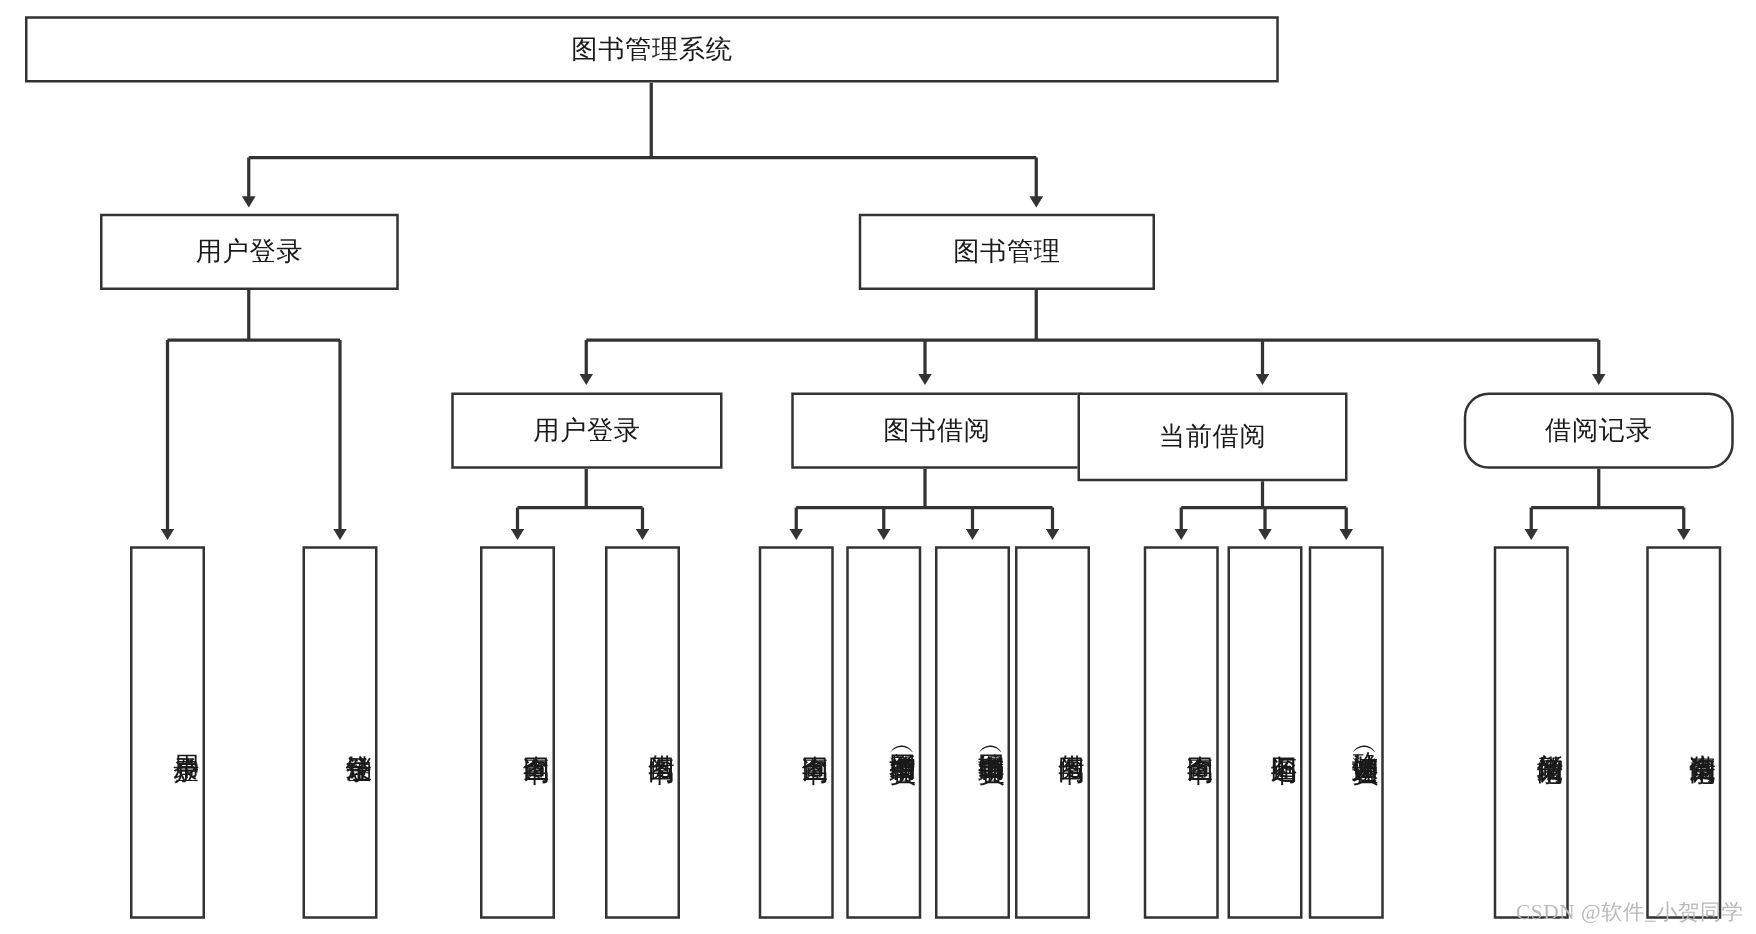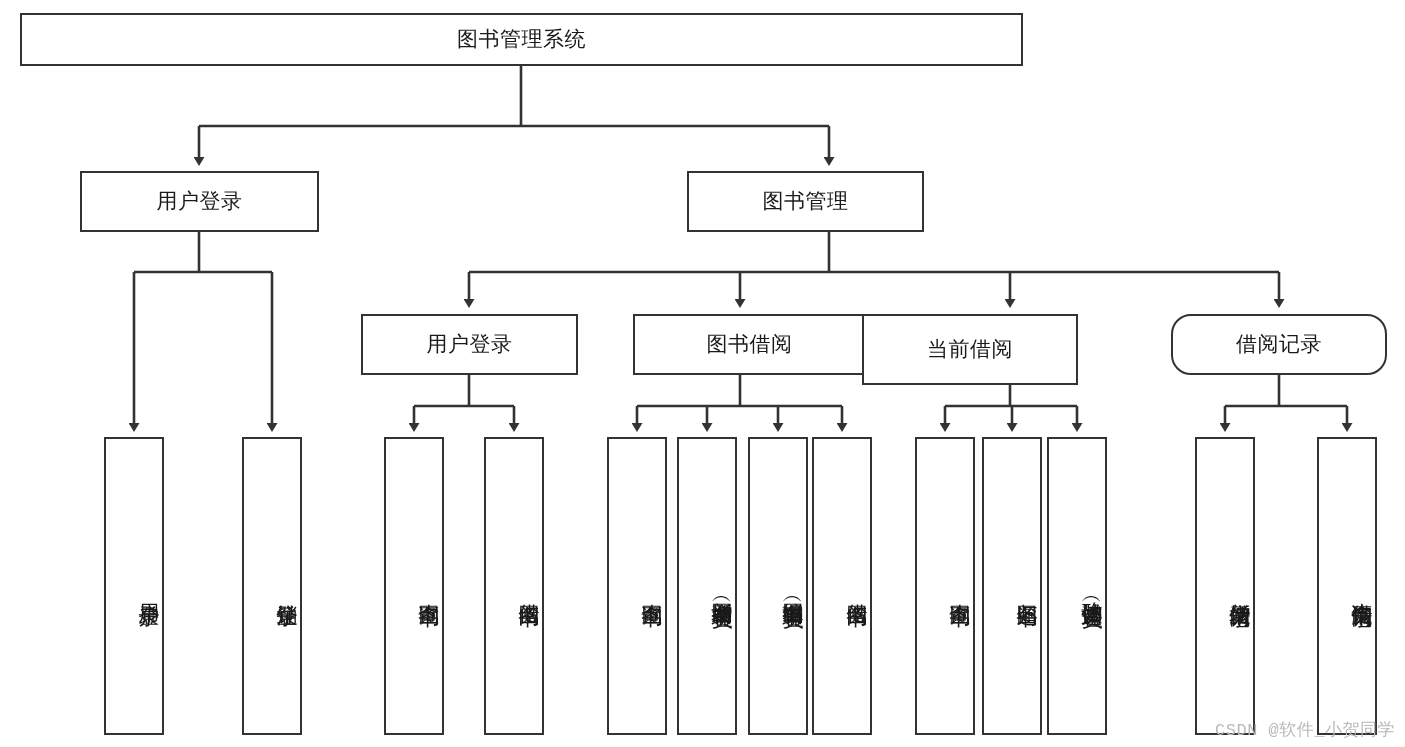--- a/index.html
+++ b/index.html
@@ -54,21 +54,21 @@
   }
   #watermark {
     position: absolute;
     right: 10px;
     bottom: 6px;
     font-size: 17px;
     color: #b9b9b9;
     letter-spacing: 0.5px;
     z-index: 3;
     white-space: nowrap;
-    font-family: Liberation Mono, monospace;
+    font-family: Liberation Serif, serif;
   }
 </style>
 </head>
 <body>
 
 <div id="canvas">
 
   <svg id="edges" viewBox="0 0 1405 747">
     <defs>
       <marker id="arrow" markerWidth="9" markerHeight="11" refX="1" refY="5.5" orient="auto" markerUnits="userSpaceOnUse">

